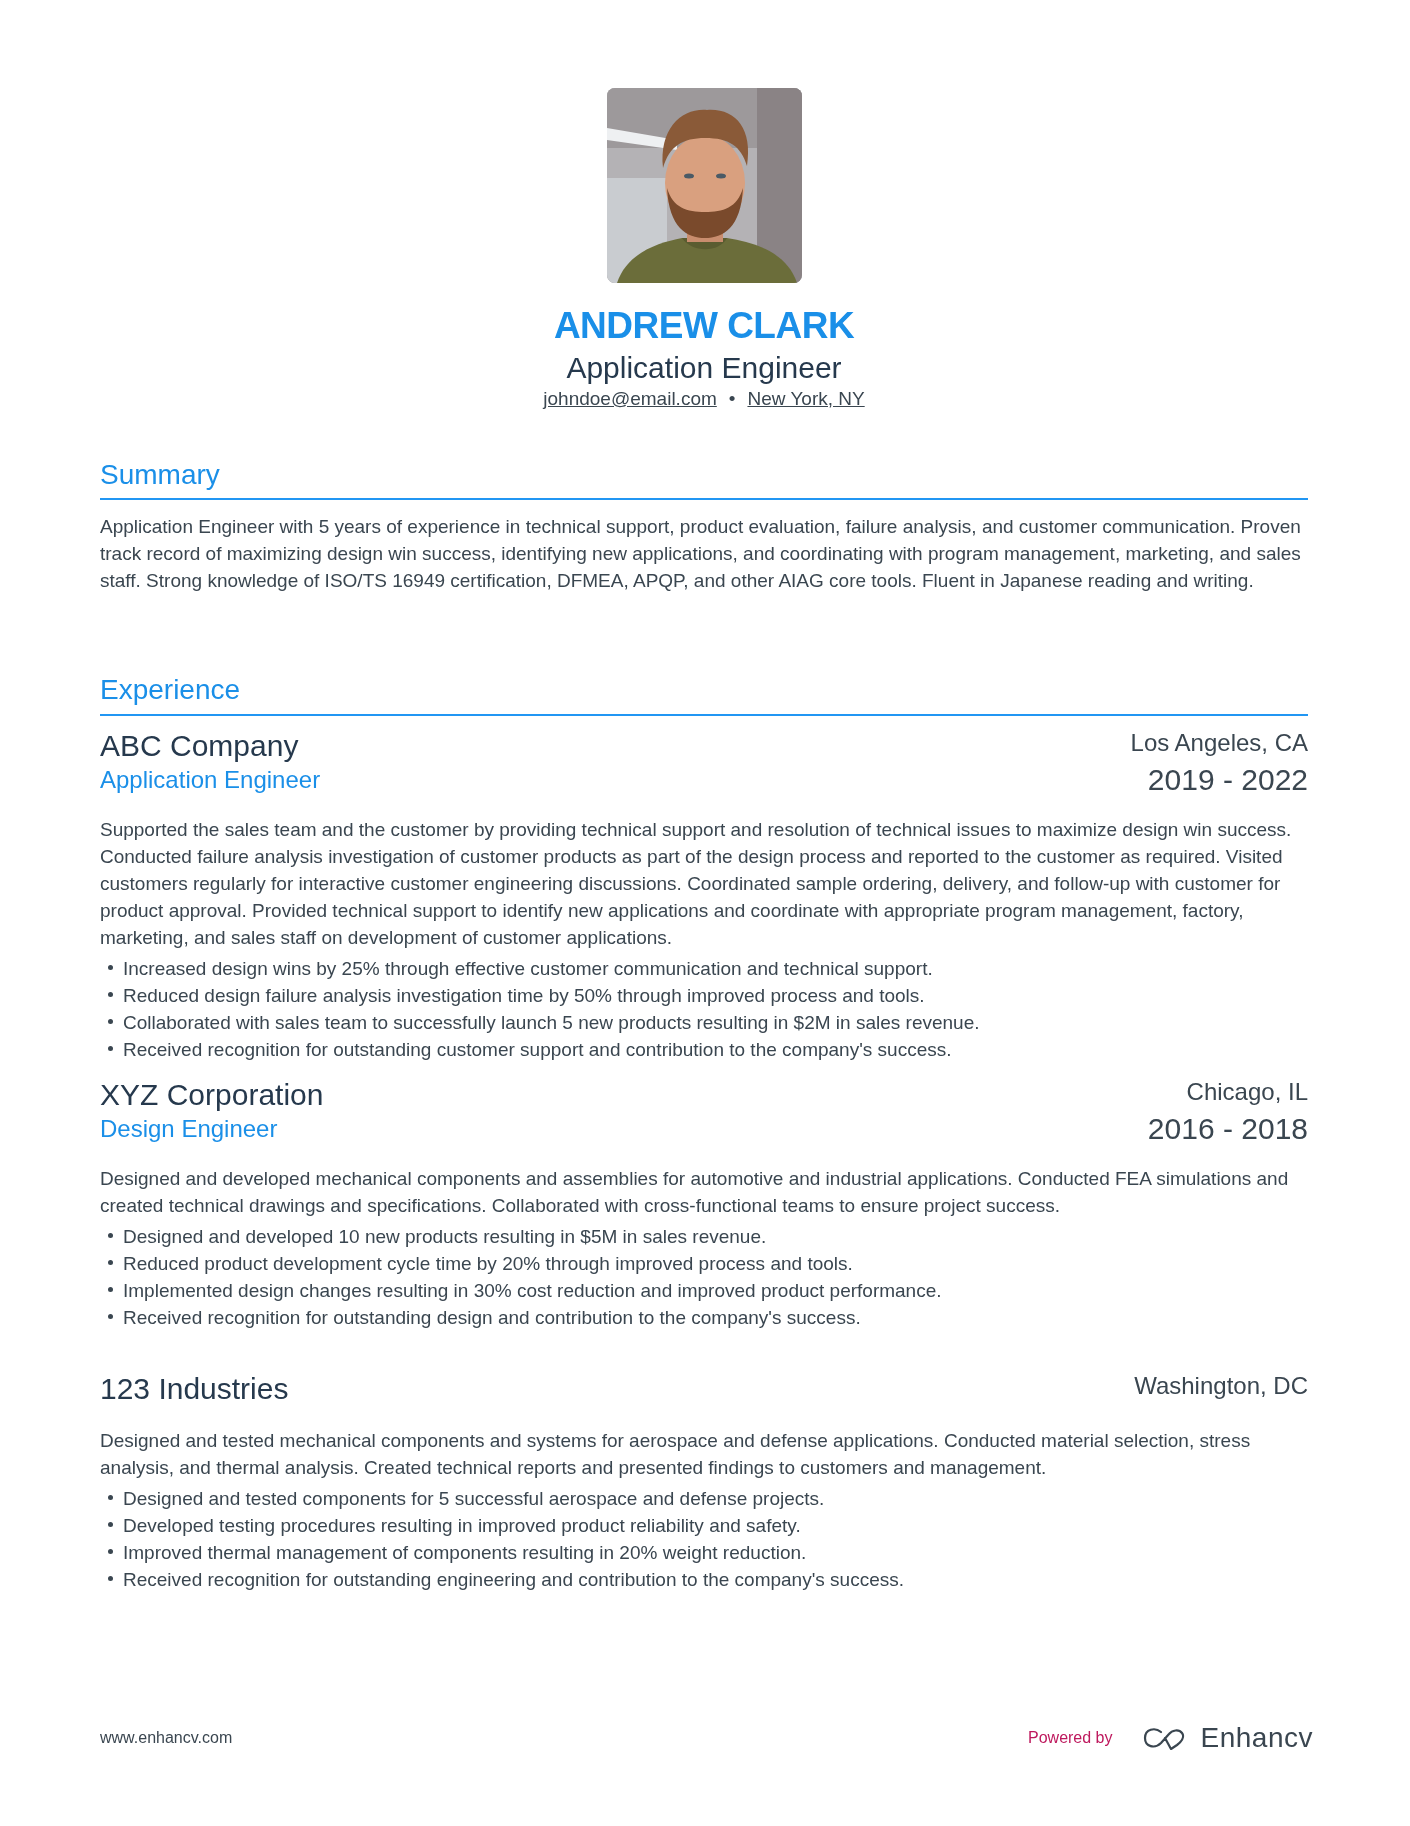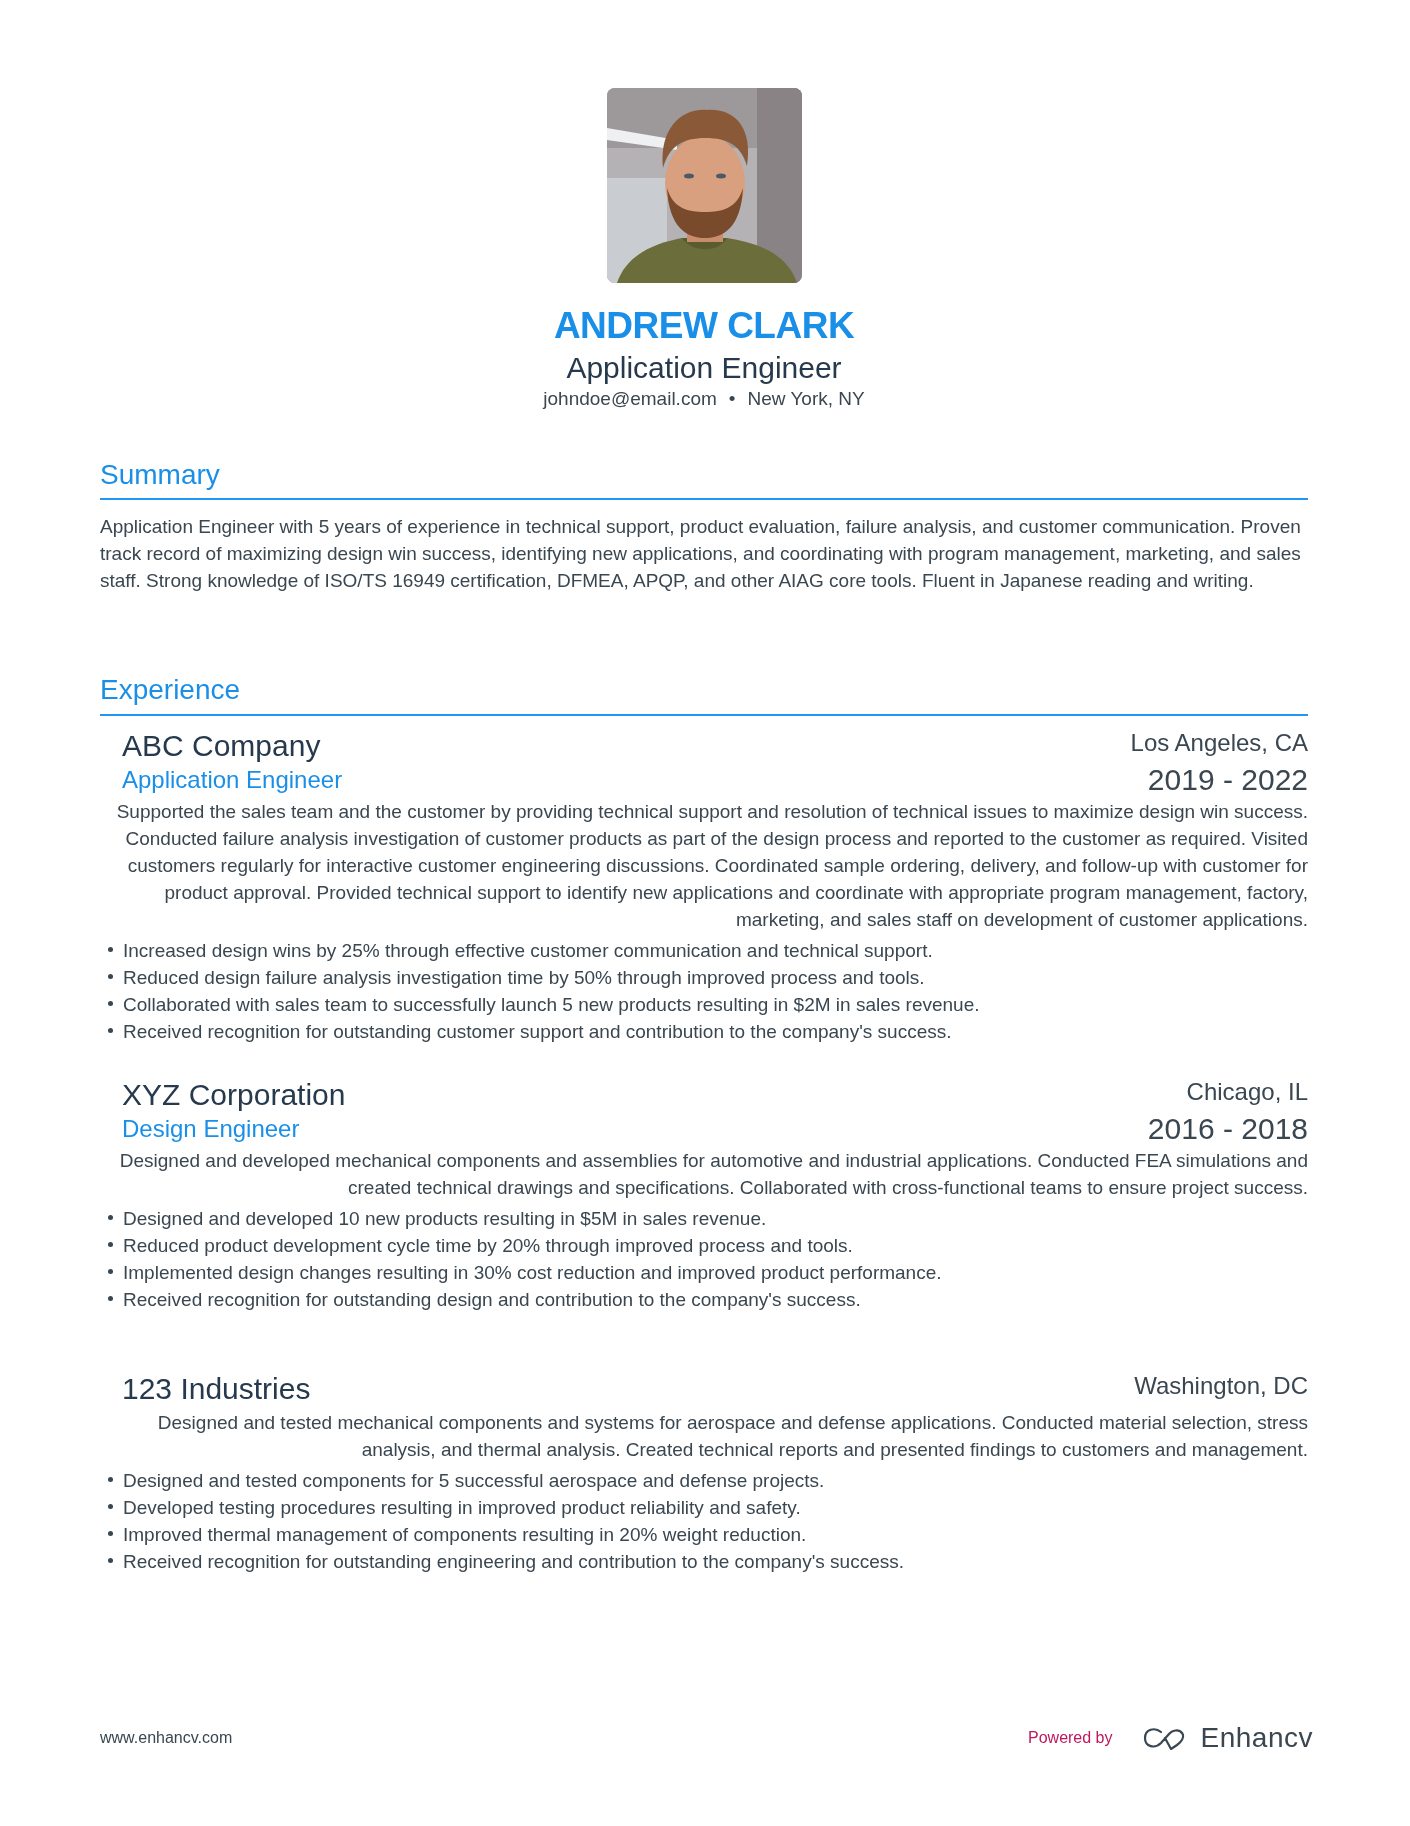--- a/index.html
+++ b/index.html
@@ -18,42 +18,42 @@
     .name {
       position: absolute; left: 0; width: 1208px; top: 304px; text-align: center;
       font-size: 37px; font-weight: bold; color: #1a8fe8; letter-spacing: -0.5px; line-height: 44px;
     }
     .title {
       position: absolute; left: 0; width: 1208px; top: 349px; text-align: center;
       font-size: 30px; color: #26394d; line-height: 38px;
     }
     .contact {
       position: absolute; left: 0; width: 1208px; top: 386px; text-align: center;
-      font-size: 19px; color: #3a4650; line-height: 26px;
+      font-size: 19px; color: #3a4650; line-height: 26px; text-decoration: underline;
     }
     .contact .sep { display: inline-block; margin: 0 12px; }
 
     .section-title {
       position: absolute; left: 0; width: 1208px; text-align: left;
       font-size: 28px; color: #1a8fe8; line-height: 34px;
     }
     .section-rule { position: absolute; left: 0; width: 1208px; height: 2px; background: #2196f3; }
 
     .para {
       position: absolute; left: 0; width: 1208px;
       font-size: 19px; line-height: 27px; color: #3a4650;
     }
 
     .job { position: absolute; left: 0; width: 1208px; }
-    .job-row { position: relative; height: 36px; margin-left: 22px; }
+    .job-row { position: relative; height: 36px; }
     .company { position: absolute; left: 0; top: 0; font-size: 30px; color: #26394d; line-height: 36px; }
     .location { position: absolute; right: 0; top: 0; font-size: 24px; color: #3a4650; line-height: 30px; }
     .role { position: absolute; left: 0; top: 0; font-size: 24px; color: #1a8fe8; line-height: 32px; }
     .dates { position: absolute; right: 0; top: 0; font-size: 30px; color: #3a4650; line-height: 32px; }
-    .desc { font-size: 19px; line-height: 27px; color: #3a4650; margin-top: 2px; text-align: right; }
+    .desc { font-size: 19px; line-height: 27px; color: #3a4650; margin-top: 20px; }
     .bullets { list-style: none; margin-top: 4px; }
     .bullets li { position: relative; padding-left: 23px; font-size: 19px; line-height: 27px; color: #3a4650; }
     .bullets li::before {
       content: ""; position: absolute; left: 8px; top: 10px; width: 5px; height: 5px; border-radius: 50%; background: #3a4650;
     }
 
     .footer-left { position: absolute; left: 100px; top: 1729px; font-size: 16px; color: #3a4650; }
     .footer-right { position: absolute; left: 1028px; top: 1722px; height: 32px; display: flex; align-items: center; }
     .powered { font-size: 16px; color: #be185d; margin-right: 28px; }
     .logo-icon { width: 46px; height: 24px; margin-right: 14px; }

